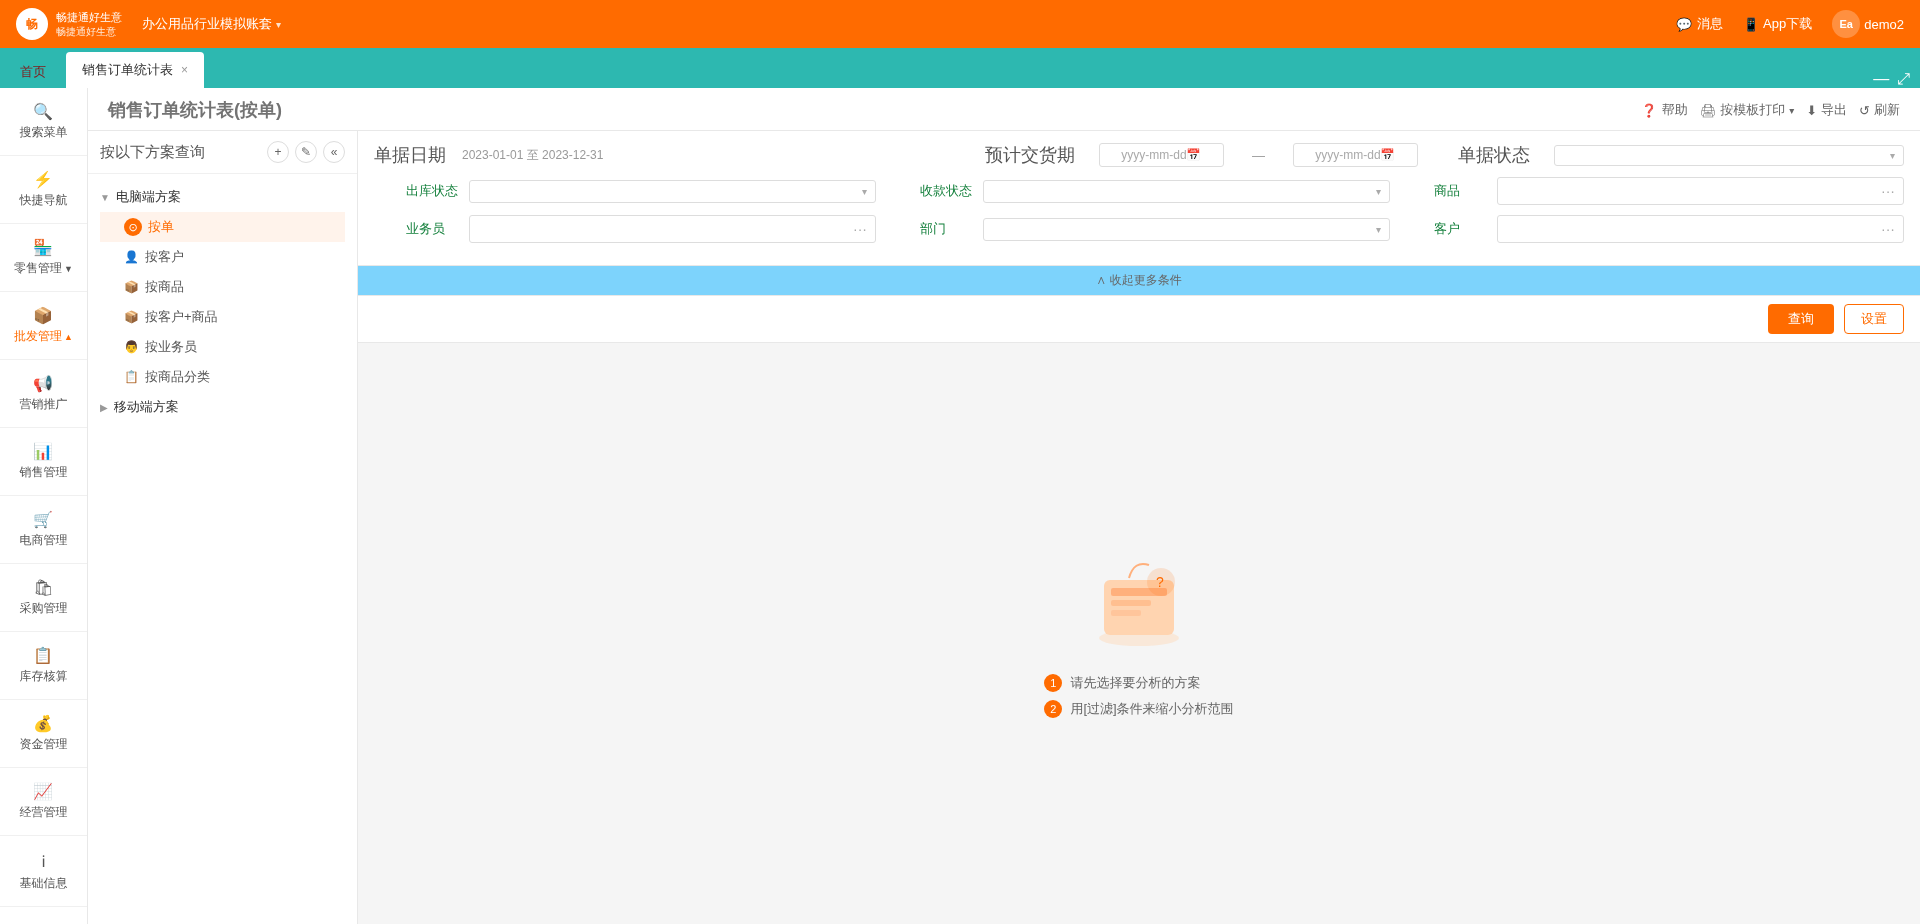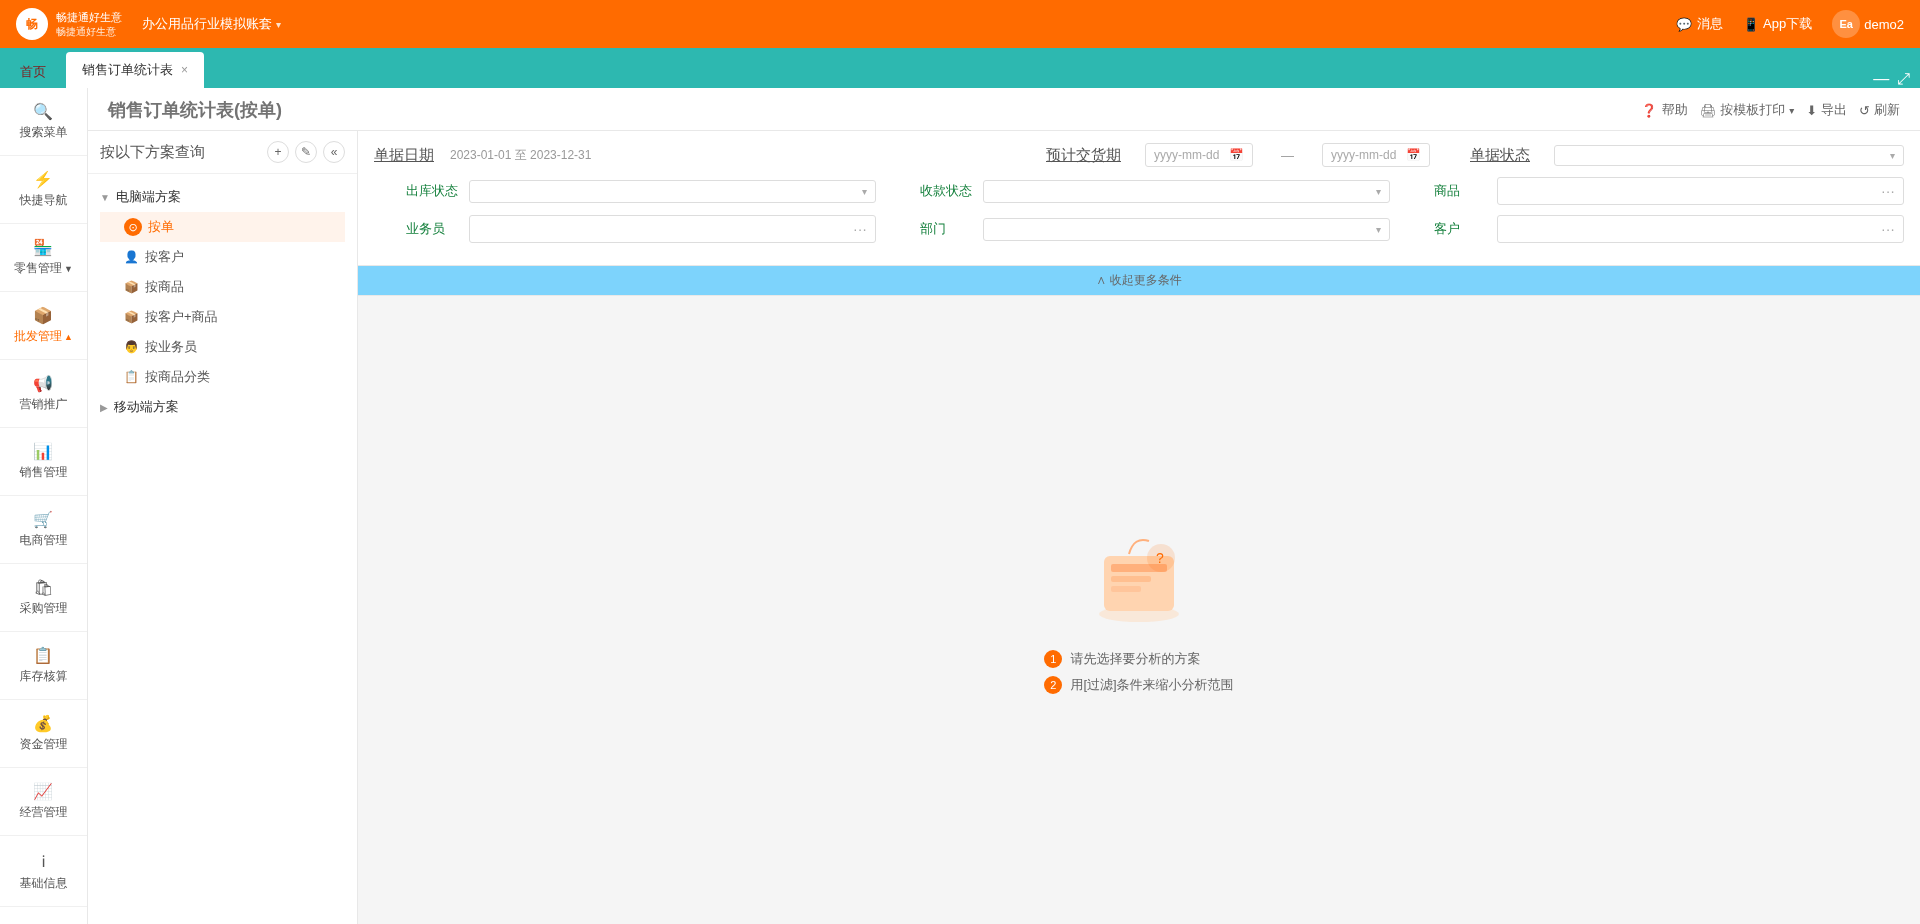--- a/index.html
+++ b/index.html
@@ -204,41 +204,41 @@
     
     .filter-area {
       background: white;
       padding: 12px 16px;
       border-bottom: 1px solid #e8e8e8;
     }
     .filter-row {
       display: flex; align-items: center; gap: 16px; margin-bottom: 10px;
     }
     .filter-row:last-child { margin-bottom: 0; }
-    .filter-label { color: #555; font-size: 15px; min-width: 60px; white-space: nowrap; text-decoration: underline; }
+    .filter-label { color: #555; font-size: 18px; min-width: 60px; white-space: nowrap; }
     .filter-group { display: flex; align-items: center; gap: 6px; }
 
     .date-quick-btn {
       padding: 3px 8px;
       border: 1px solid #ddd;
       border-radius: 3px;
       background: none;
       cursor: pointer;
       font-size: 12px;
       color: #555;
     }
     .date-quick-btn.active {
       background: #ff6b00; color: white; border-color: #ff6b00; border-radius: 12px;
     }
     .date-range-text { font-size: 12px; color: #999; }
 
     .date-input {
       border: 1px solid #ddd; border-radius: 3px; padding: 4px 8px;
-      font-size: 12px; color: #aaa; width: 108px;
-      display: flex; align-items: center; justify-content: space-between;
+      font-size: 12px; color: #aaa; width: 125px;
+      display: flex; align-items: center; justify-content: center;
     }
     .date-sep { color: #999; padding: 0 4px; }
 
     .filter-select {
       border: 1px solid #ddd; border-radius: 3px; padding: 4px 8px;
       font-size: 12px; color: #aaa; display: flex; align-items: center;
       justify-content: space-between; min-width: 200px; cursor: pointer;
     }
     .filter-select-wide { min-width: 350px; }
 
@@ -558,20 +558,24 @@
                 <span class="icon-dots">···</span>
               </div>
             </div>
           </div>
         </div>
 
         <div class="collapse-bar">
           <span>∧ 收起更多条件</span>
         </div>
 
+        <div class="right-toolbar">
+          <button class="btn-primary">查询</button>
+          <button class="btn-secondary">设置</button>
+        </div>
 
         <div class="empty-state">
           <div style="display:flex; flex-direction:column; align-items:center; gap:24px;">
             <div style="position: relative; width: 120px; height: 100px;">
               <svg width="120" height="100" viewBox="0 0 120 100">
                 <ellipse cx="60" cy="88" rx="40" ry="8" fill="#ffd4b0" opacity="0.4"></ellipse>
                 <rect x="25" y="30" width="70" height="55" rx="6" fill="#ffd4b0"></rect>
                 <rect x="32" y="38" width="56" height="8" rx="2" fill="#ffb07c"></rect>
                 <rect x="32" y="50" width="40" height="6" rx="2" fill="#ffb07c" opacity="0.6"></rect>
                 <rect x="32" y="60" width="30" height="6" rx="2" fill="#ffb07c" opacity="0.4"></rect>

